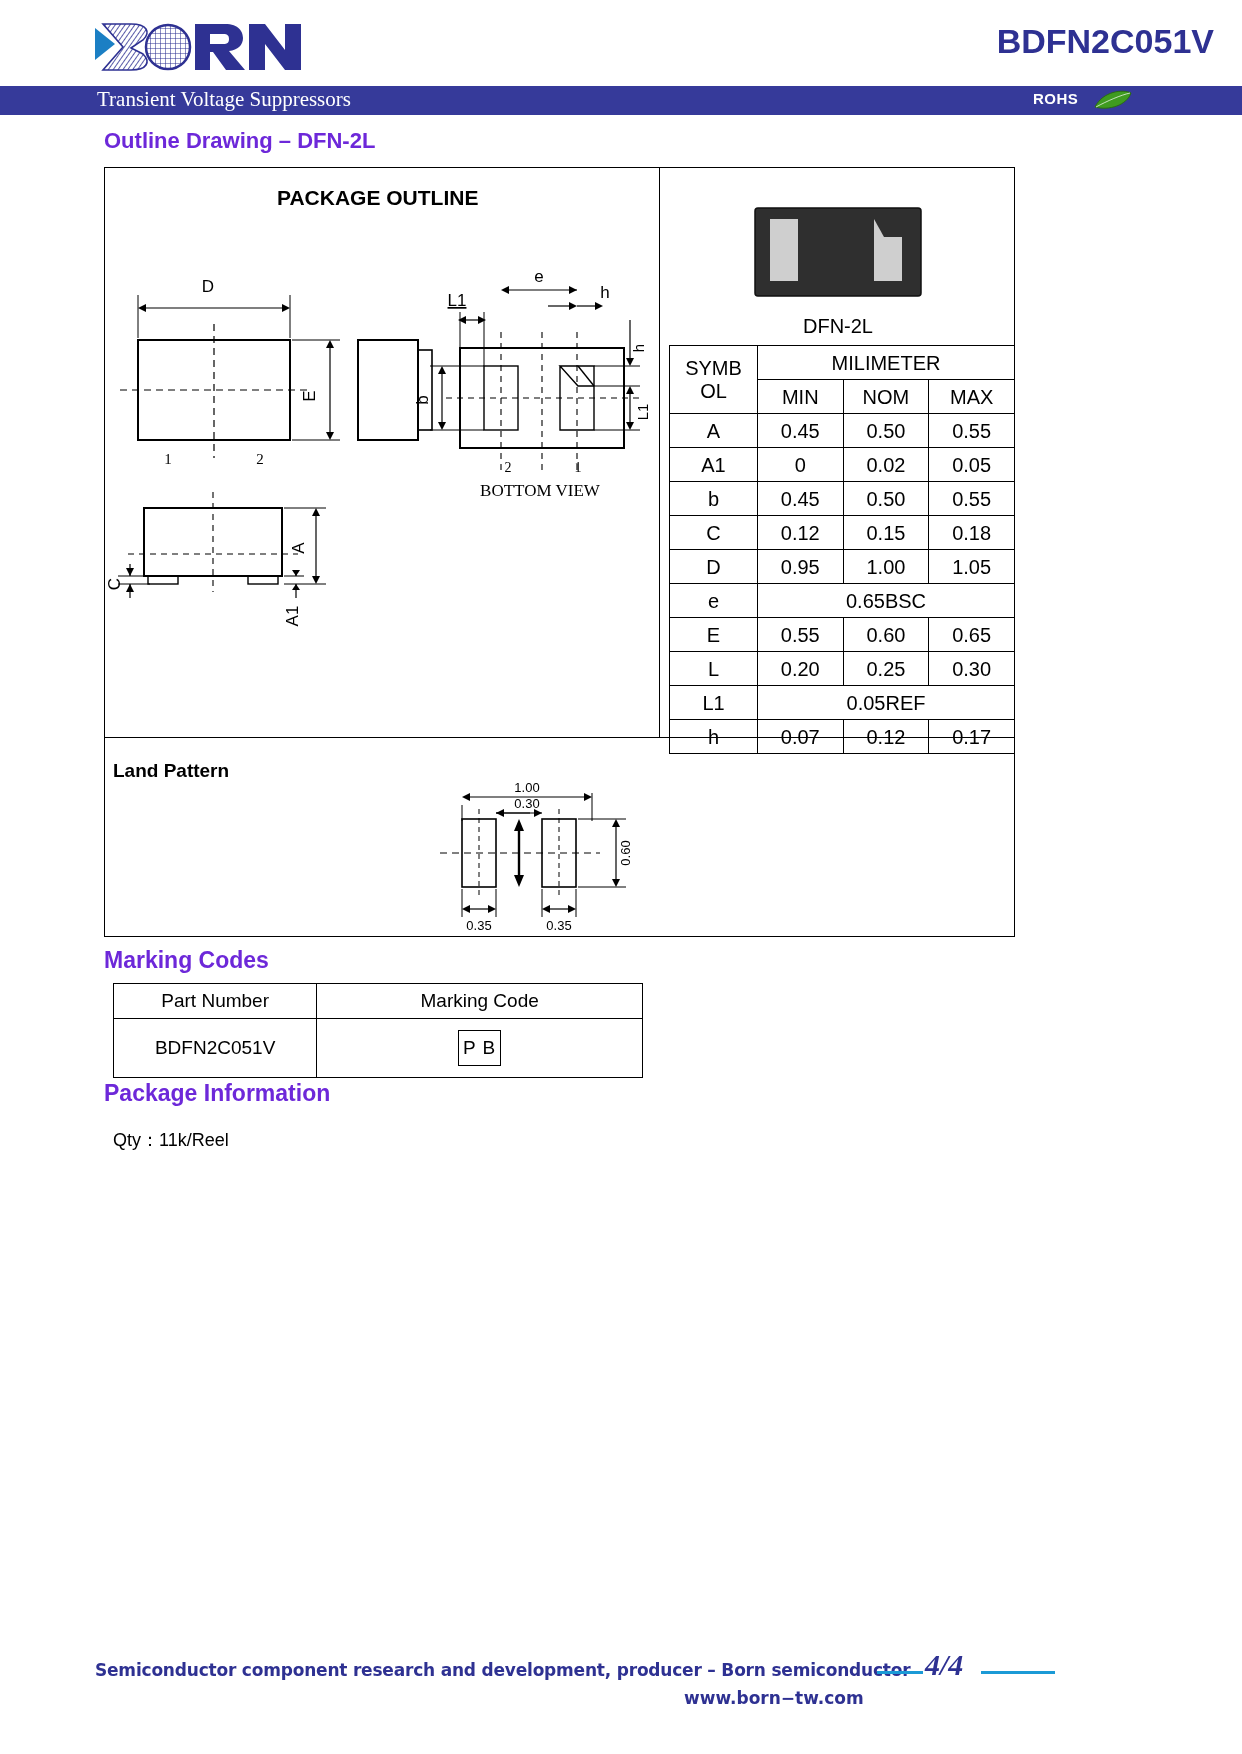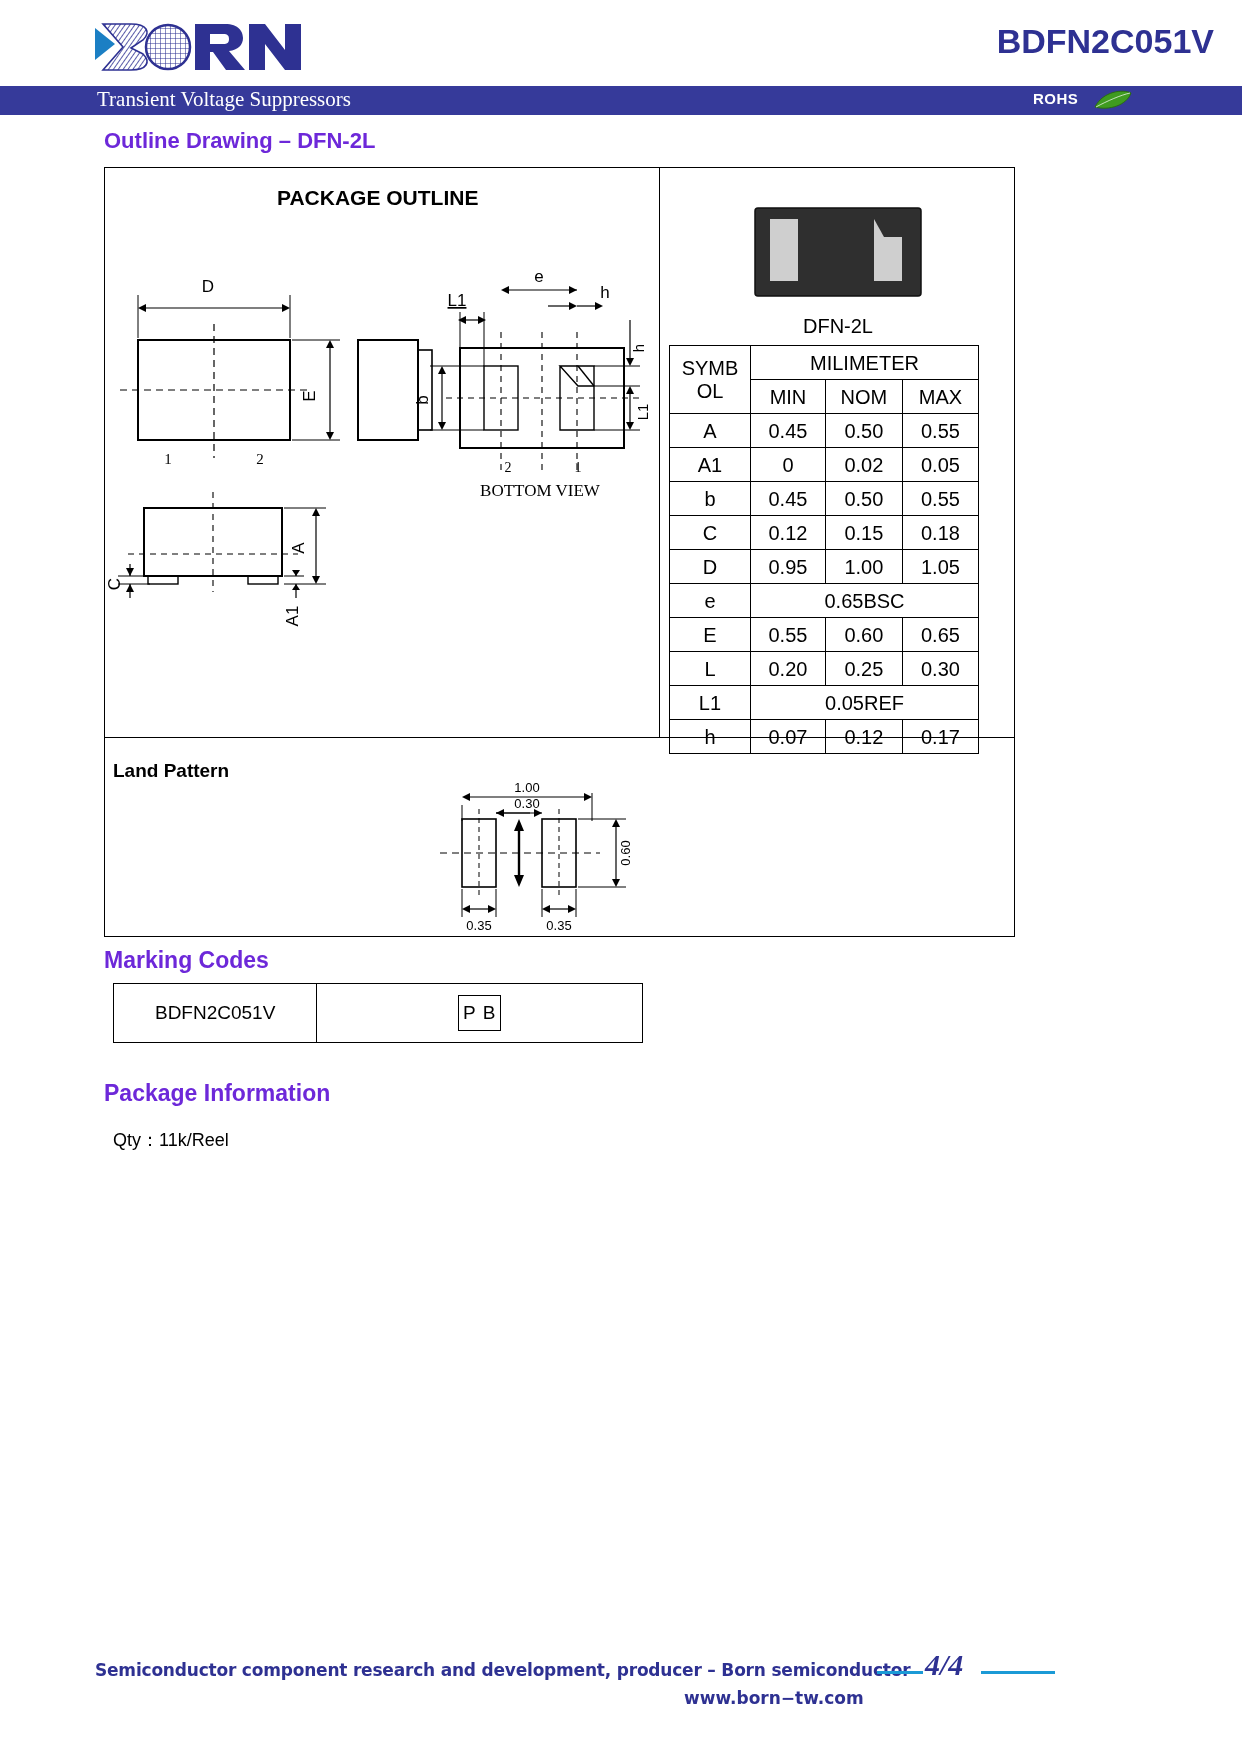--- a/index.html
+++ b/index.html
@@ -159,21 +159,21 @@
     width: 356px;
     text-align: center;
     font-size: 20px;
   }
 
   
   .dim-table {
     position: absolute;
     left: 669px;
     top: 345px;
-    width: 310px;
+    width: 346px;
     border-collapse: collapse;
     font-size: 20px;
   }
   .dim-table td, .dim-table th {
     border: 1.2px solid #000;
     text-align: center;
     font-weight: normal;
     padding: 2px 0;
     height: 29px;
     line-height: 1.0;
@@ -569,20 +569,24 @@
       <td>0.12</td>
       <td>0.17</td>
     </tr>
   </tbody>
 </table>
 
 <div class="sec-title" id="title-marking">Marking Codes</div>
 
 <table class="mark-table">
   <tbody>
+    <tr>
+      <td class="c1">Part Number</td>
+      <td class="c2">Marking Code</td>
+    </tr>
     <tr class="r2">
       <td class="c1">BDFN2C051V</td>
       <td class="c2">
         <span class="mark-box">P B</span>
       </td>
     </tr>
   </tbody>
 </table>
 
 <div class="sec-title" id="title-pkginfo">Package Information</div>

